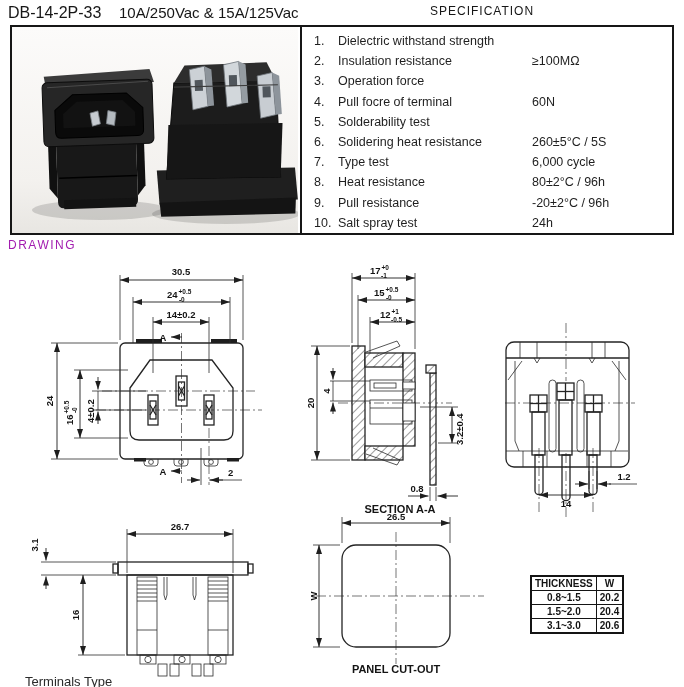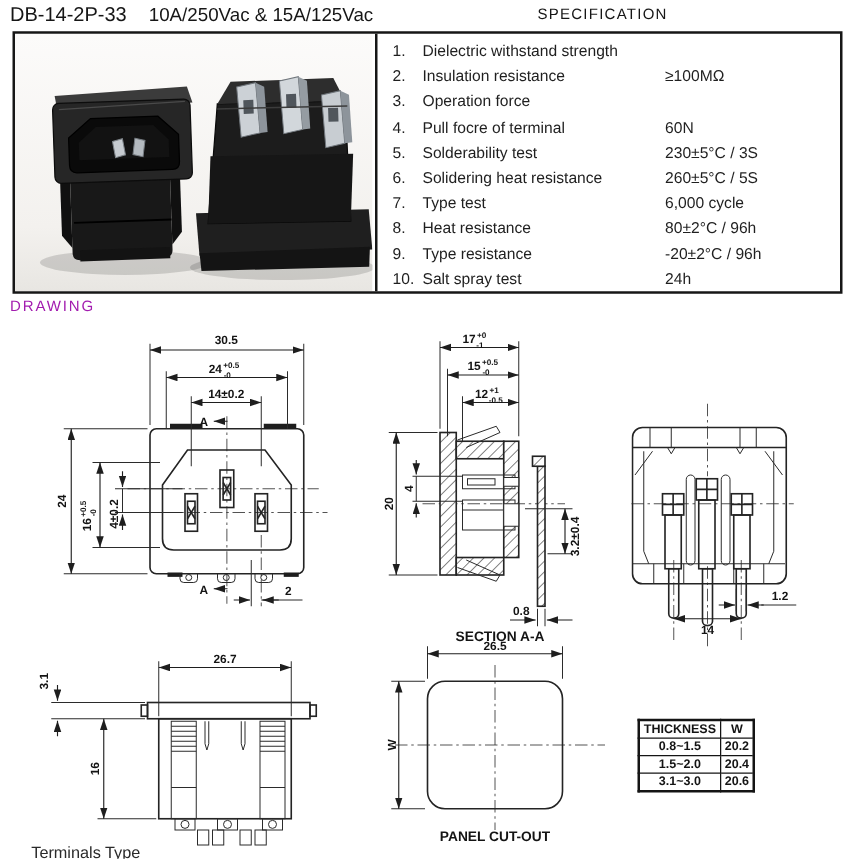--- a/index.html
+++ b/index.html
@@ -24,21 +24,21 @@
   .terminals-label{position:absolute;left:25px;top:674px;font-size:13px;color:#2a2a2a}
   
   .ol{stroke:#242424;stroke-width:1.3;fill:none}
   .tl{stroke:#2b2b2b;stroke-width:0.8;fill:none}
   .dl{stroke:#1e1e1e;stroke-width:0.9;fill:none}
   .cl{stroke:#3a3a3a;stroke-width:0.7;fill:none;stroke-dasharray:10 3 2 3}
   .dim{font:bold 9.5px "Liberation Sans",sans-serif;fill:#141414;stroke:none}
   .tol{font-size:6.5px;font-weight:bold}
   .big{font:bold 11px "Liberation Sans",sans-serif;fill:#141414;stroke:none}
   
-  .thick{position:absolute;left:510px;top:575px;border-collapse:collapse;font:bold 10px "Liberation Sans",sans-serif;color:#141414;border:2px solid #141414}
+  .thick{position:absolute;left:530px;top:575px;border-collapse:collapse;font:bold 10px "Liberation Sans",sans-serif;color:#141414;border:2px solid #141414}
   .thick th,.thick td{border:1.5px solid #141414;text-align:center;padding:0 3px;height:13px;line-height:13px;font-weight:bold}
   .thick th:first-child,.thick td:first-child{min-width:54px}
   .thick th:last-child,.thick td:last-child{min-width:26px}
 </style>
 </head>
 <body>
 
 <div class="hdr">
   <span class="model">DB-14-2P-33</span>
   <span class="rating">10A/250Vac &amp; 15A/125Vac</span>
@@ -106,40 +106,39 @@
         <span class="spec-label">Operation force</span>
       </div>
     <div class="spec-row">
         <span class="spec-num">4.</span>
         <span class="spec-label">Pull focre of terminal</span>
         <span class="spec-value">60N</span>
       </div>
     <div class="spec-row">
         <span class="spec-num">5.</span>
         <span class="spec-label">Solderability test</span>
-        <span class="spec-value">230±5°C / 3S</span>
       </div>
     <div class="spec-row">
         <span class="spec-num">6.</span>
         <span class="spec-label">Solidering heat resistance</span>
         <span class="spec-value">260±5°C / 5S</span>
       </div>
     <div class="spec-row">
         <span class="spec-num">7.</span>
         <span class="spec-label">Type test</span>
         <span class="spec-value">6,000 cycle</span>
       </div>
     <div class="spec-row">
         <span class="spec-num">8.</span>
         <span class="spec-label">Heat resistance</span>
         <span class="spec-value">80±2°C / 96h</span>
       </div>
     <div class="spec-row">
         <span class="spec-num">9.</span>
-        <span class="spec-label">Type resistance</span>
+        <span class="spec-label">Pull resistance</span>
         <span class="spec-value">-20±2°C / 96h</span>
       </div>
     <div class="spec-row">
         <span class="spec-num">10.</span>
         <span class="spec-label">Salt spray test</span>
         <span class="spec-value">24h</span>
       </div>
   </div>
 </div>
 

